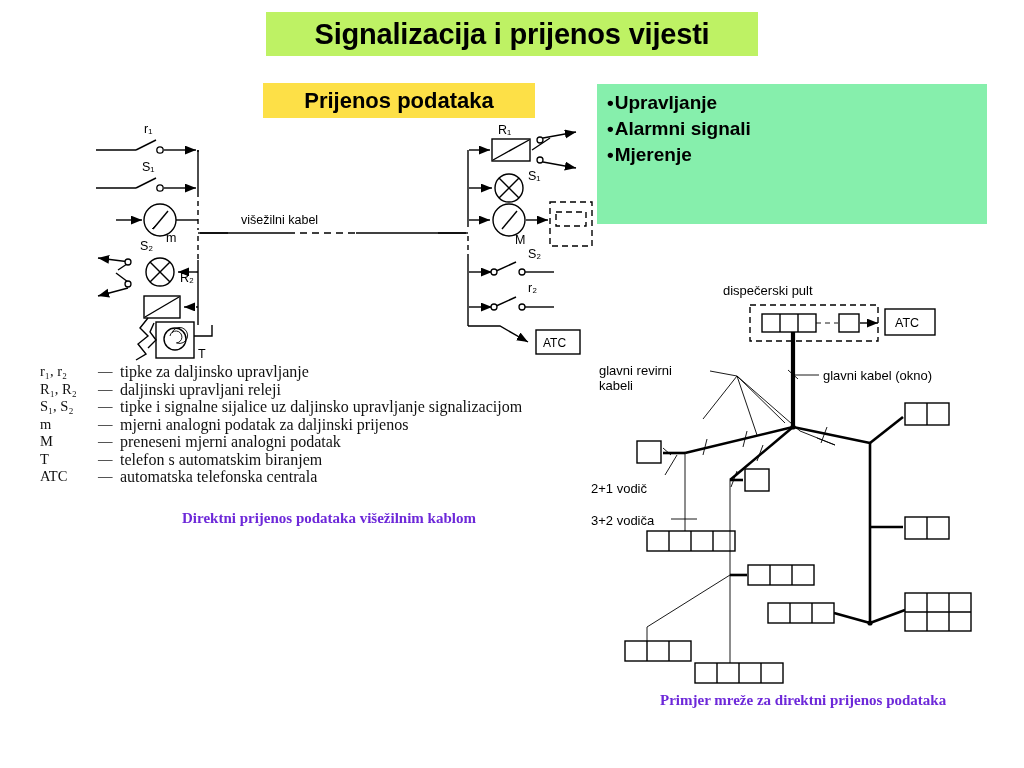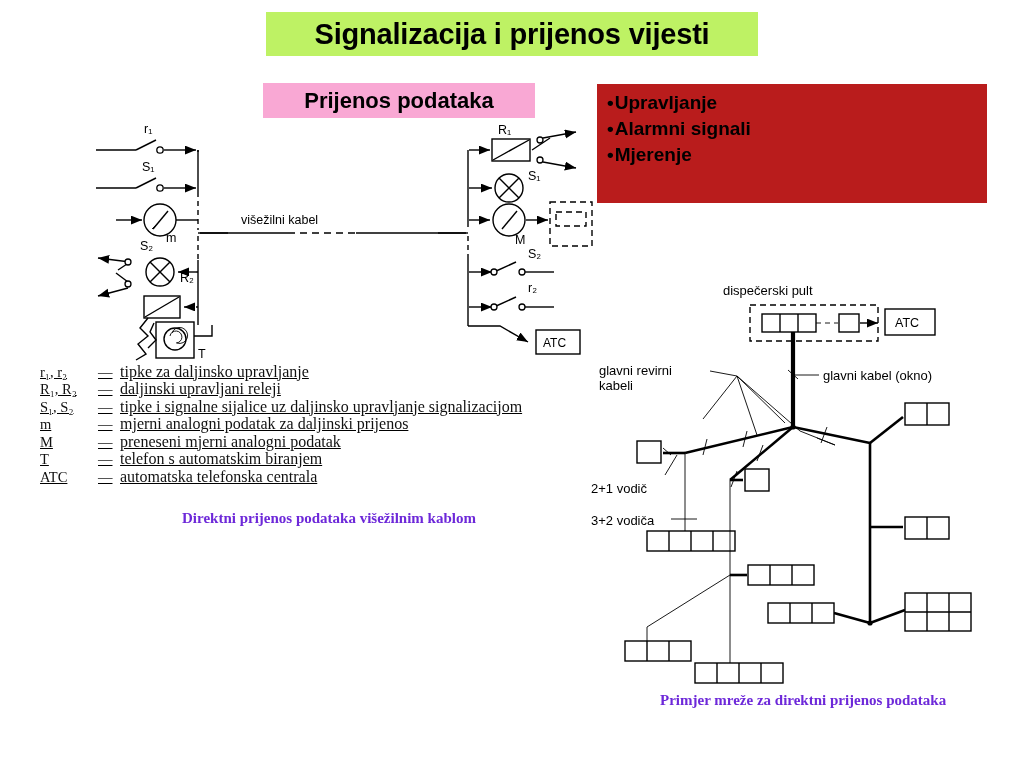--- a/index.html
+++ b/index.html
@@ -19,44 +19,44 @@
     display:flex;align-items:center;justify-content:center;
   }
   #title-banner .txt{
     font-size:29px;font-weight:bold;color:#000;
     letter-spacing:-0.2px;white-space:nowrap;
   }
 
   
   #subtitle-box{
     position:absolute;left:263px;top:83px;width:272px;height:35px;
-    background:#f9a8d4;
+    background:#fde047;
     display:flex;align-items:center;justify-content:center;
   }
   #subtitle-box .txt{font-size:22px;font-weight:bold;color:#000;white-space:nowrap;}
 
   
   #bullets-box{
-    position:absolute;left:597px;top:84px;width:390px;height:119px;
-    background:#b91c1c;
+    position:absolute;left:597px;top:84px;width:390px;height:140px;
+    background:#86efac;
     padding:6px 0 0 10px;box-sizing:border-box;
   }
   #bullets-box ul{list-style:none;margin:0;padding:0;}
   #bullets-box li{
     font-size:19px;font-weight:bold;color:#000;line-height:26px;
     white-space:nowrap;
   }
   #bullets-box li::before{content:"\2022";margin-right:1px;}
 
   
   #legend{
     position:absolute;left:40px;top:363px;width:500px;
     font-family:"Liberation Serif", serif;
   }
-  .legend-row{display:flex;align-items:flex-end;height:17.5px;text-decoration:underline;}
+  .legend-row{display:flex;align-items:flex-start;height:17.5px;}
   .legend-sym{width:58px;flex:none;font-size:14.5px;color:#111;}
   .legend-dash{width:22px;flex:none;font-size:14.5px;color:#111;}
   .legend-txt{font-size:16px;color:#111;white-space:nowrap;}
 
   
   .caption{
     position:absolute;font-family:"Liberation Serif", serif;
     font-weight:bold;font-size:15px;color:#6d28d9;white-space:nowrap;margin-left:24px;
   }
   #caption-left{left:158px;top:510px;}

